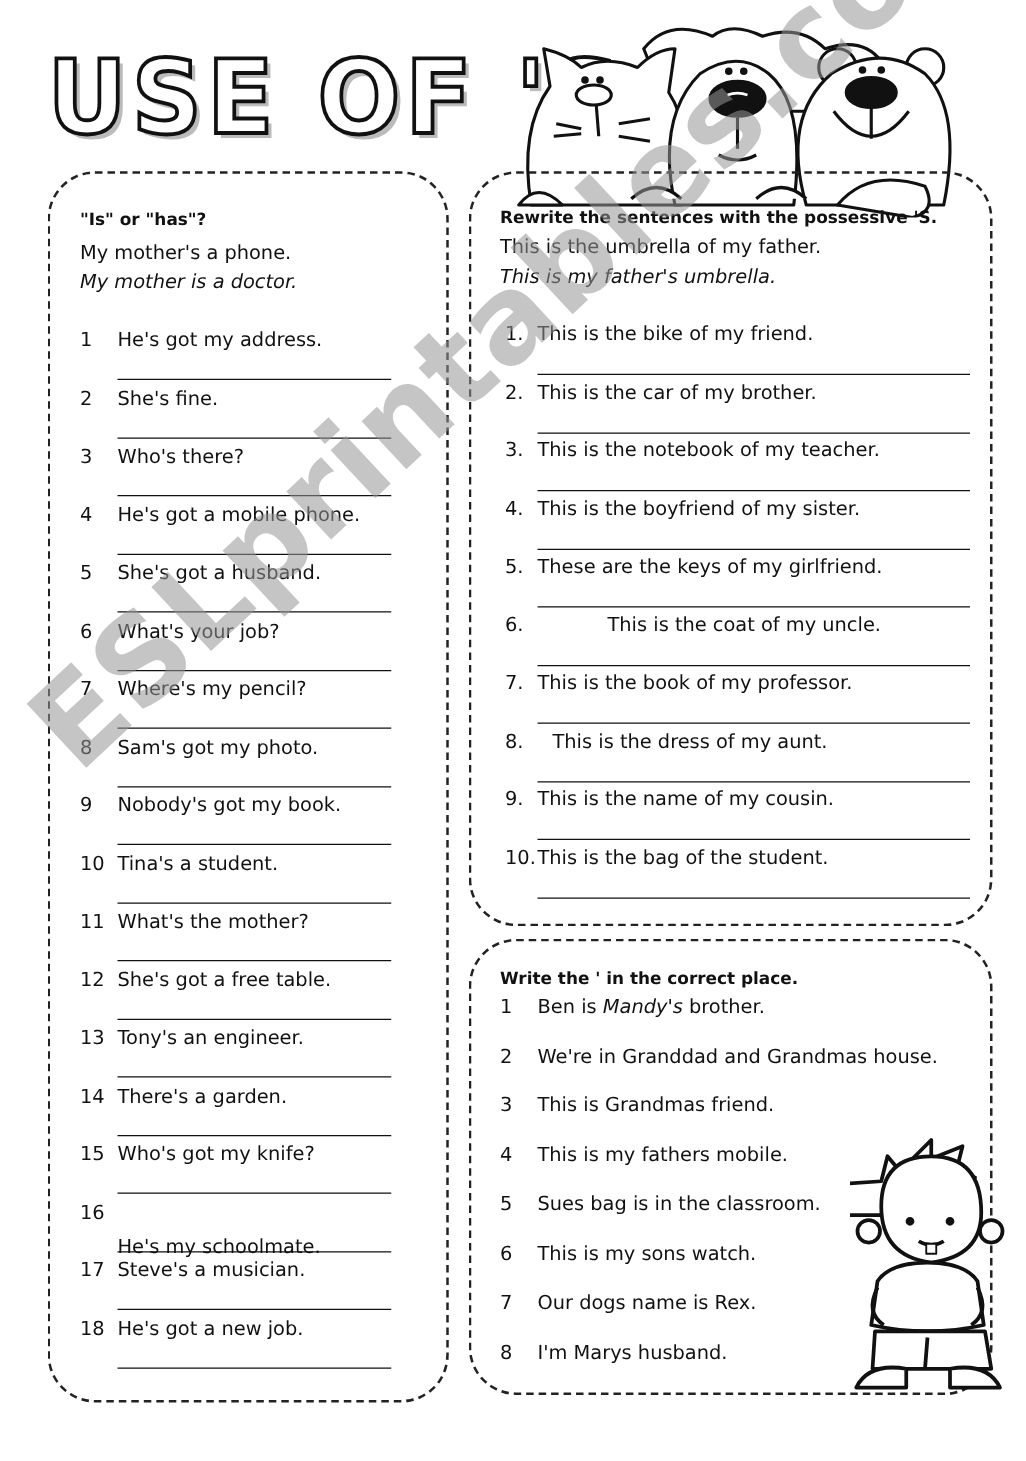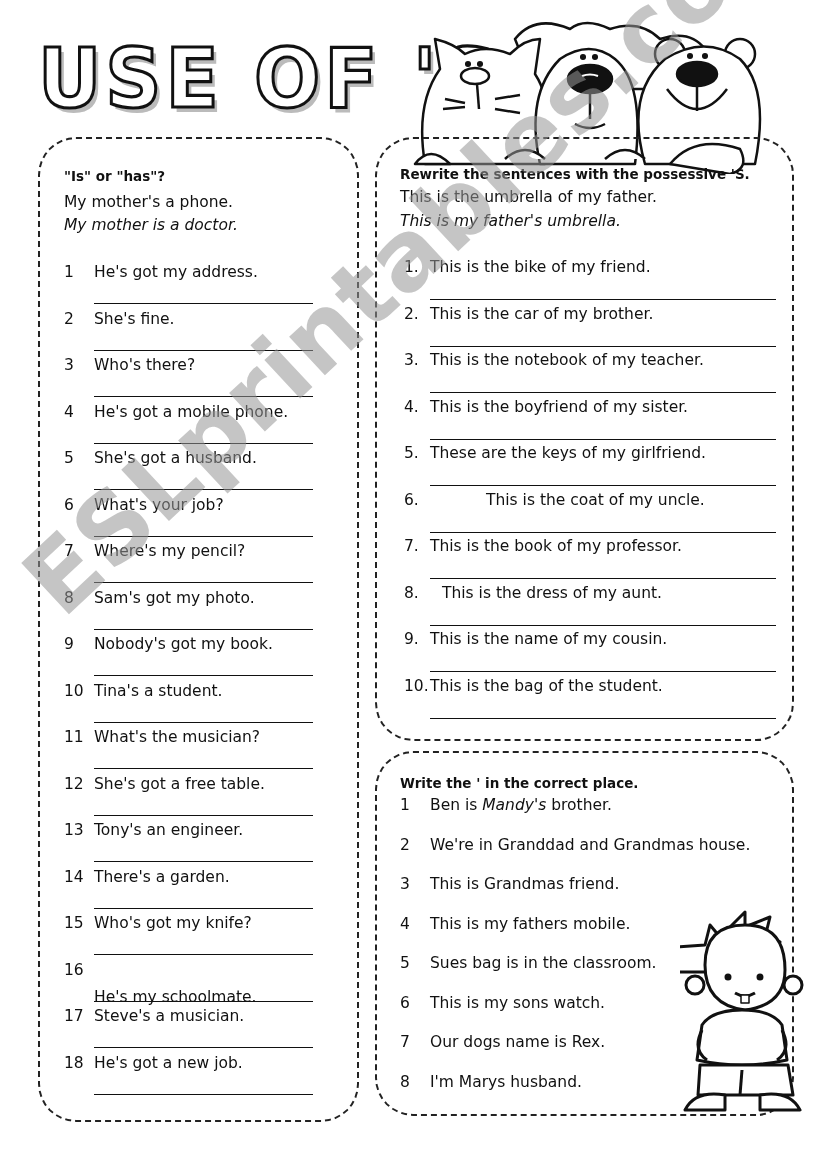--- a/index.html
+++ b/index.html
@@ -110,21 +110,21 @@
     <div class="num" style="left:64px; top:588.5px;">8</div>
        <div class="line-text" style="left:94px; top:588.5px;">Sam's got my photo.</div>
        <div class="answer-line" style="left:94px; top:628.5px; width:219px;"></div>
     <div class="num" style="left:64px; top:635px;">9</div>
        <div class="line-text" style="left:94px; top:635px;">Nobody's got my book.</div>
        <div class="answer-line" style="left:94px; top:675px; width:219px;"></div>
     <div class="num" style="left:64px; top:681.5px;">10</div>
        <div class="line-text" style="left:94px; top:681.5px;">Tina's a student.</div>
        <div class="answer-line" style="left:94px; top:721.5px; width:219px;"></div>
     <div class="num" style="left:64px; top:728px;">11</div>
-       <div class="line-text" style="left:94px; top:728px;">What's the musician?</div>
+       <div class="line-text" style="left:94px; top:728px;">What's the mother?</div>
        <div class="answer-line" style="left:94px; top:768px; width:219px;"></div>
     <div class="num" style="left:64px; top:774.5px;">12</div>
        <div class="line-text" style="left:94px; top:774.5px;">She's got a free table.</div>
        <div class="answer-line" style="left:94px; top:814.5px; width:219px;"></div>
     <div class="num" style="left:64px; top:821px;">13</div>
        <div class="line-text" style="left:94px; top:821px;">Tony's an engineer.</div>
        <div class="answer-line" style="left:94px; top:861px; width:219px;"></div>
     <div class="num" style="left:64px; top:867.5px;">14</div>
        <div class="line-text" style="left:94px; top:867.5px;">There's a garden.</div>
        <div class="answer-line" style="left:94px; top:907.5px; width:219px;"></div>

